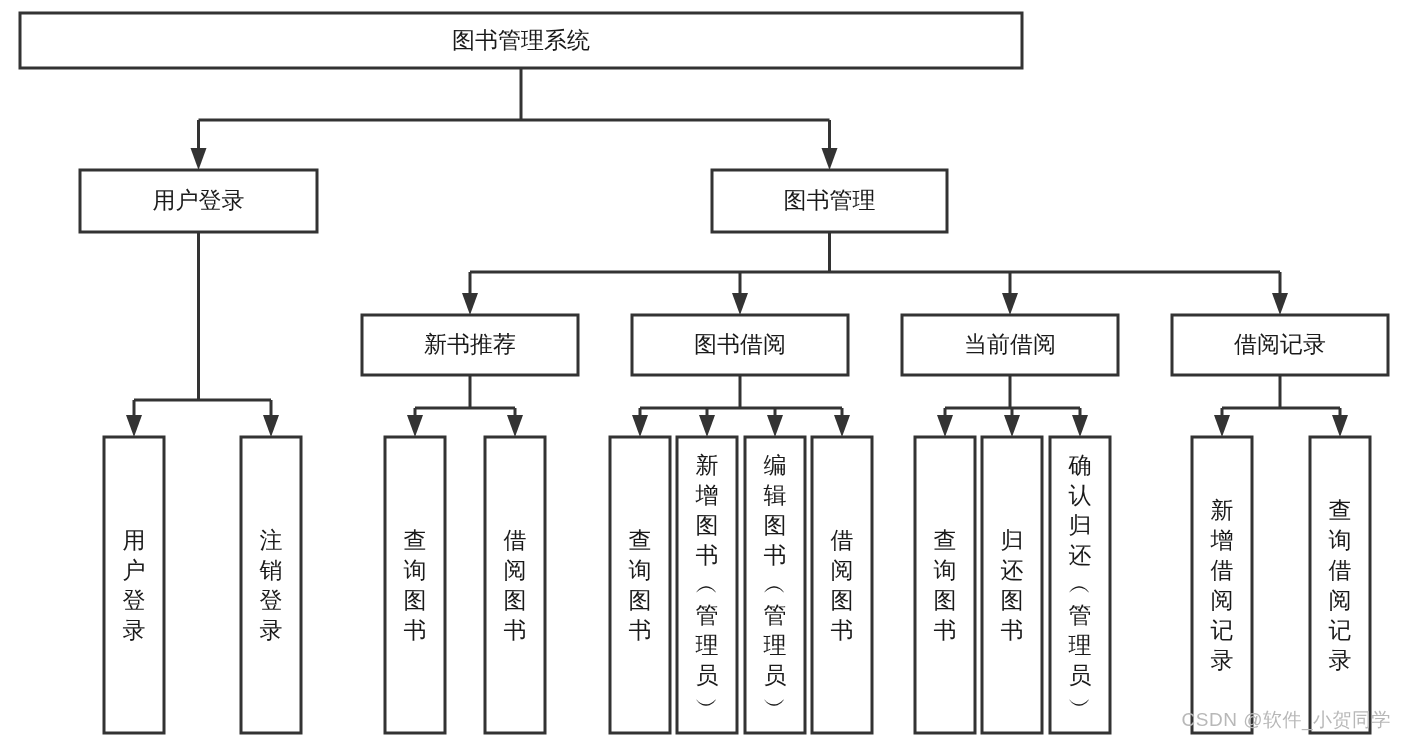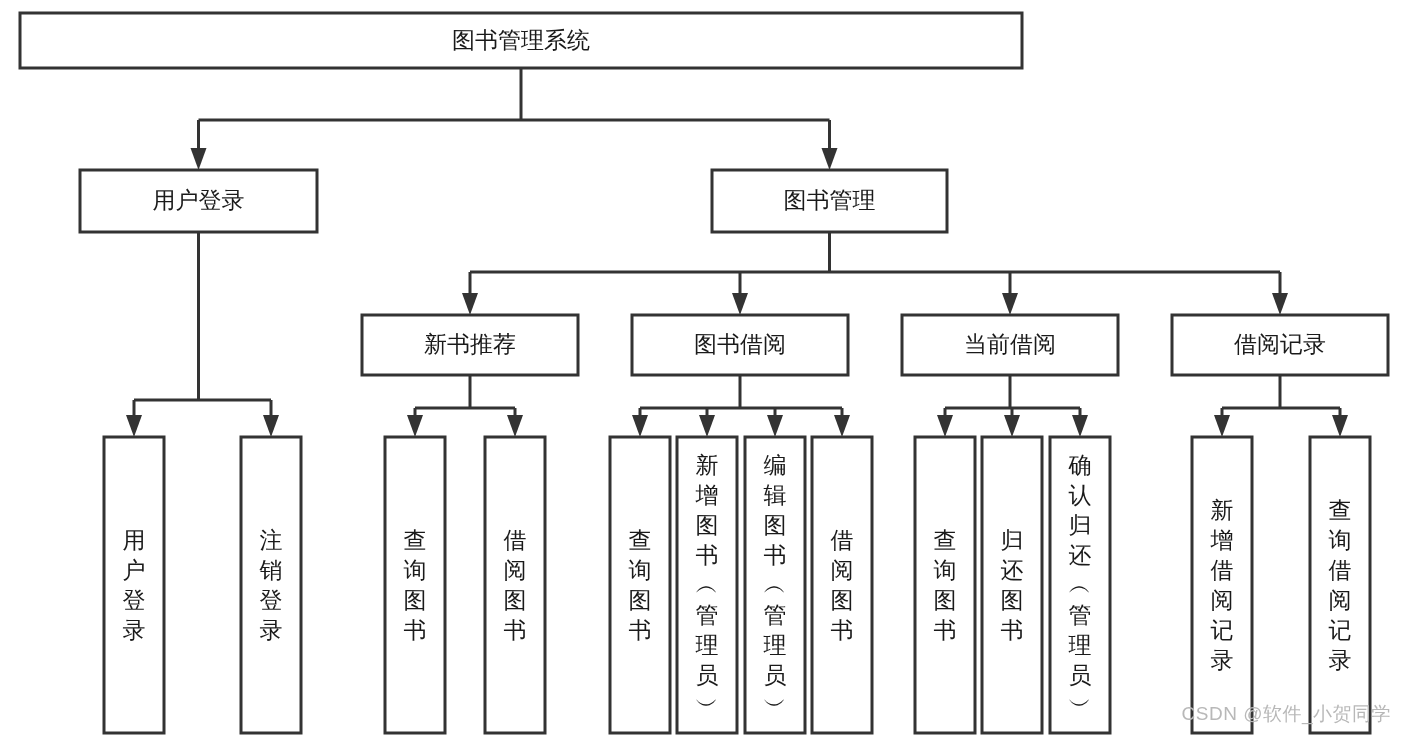--- a/index.html
+++ b/index.html
@@ -49,21 +49,21 @@
     stroke-width: 3;
     fill: none;
   }
   .arrow-head {
     fill: #333333;
     stroke: none;
   }
   .watermark {
     position: absolute;
     right: 14px;
-    bottom: 20px;
+    bottom: 14px;
     font-family: "Liberation Sans", "DejaVu Sans", sans-serif;
     font-size: 19px;
     color: #b8b8b8;
     white-space: nowrap;
     pointer-events: none;
     letter-spacing: 0.5px;
   }
 </style>
 </head>
 <body>

